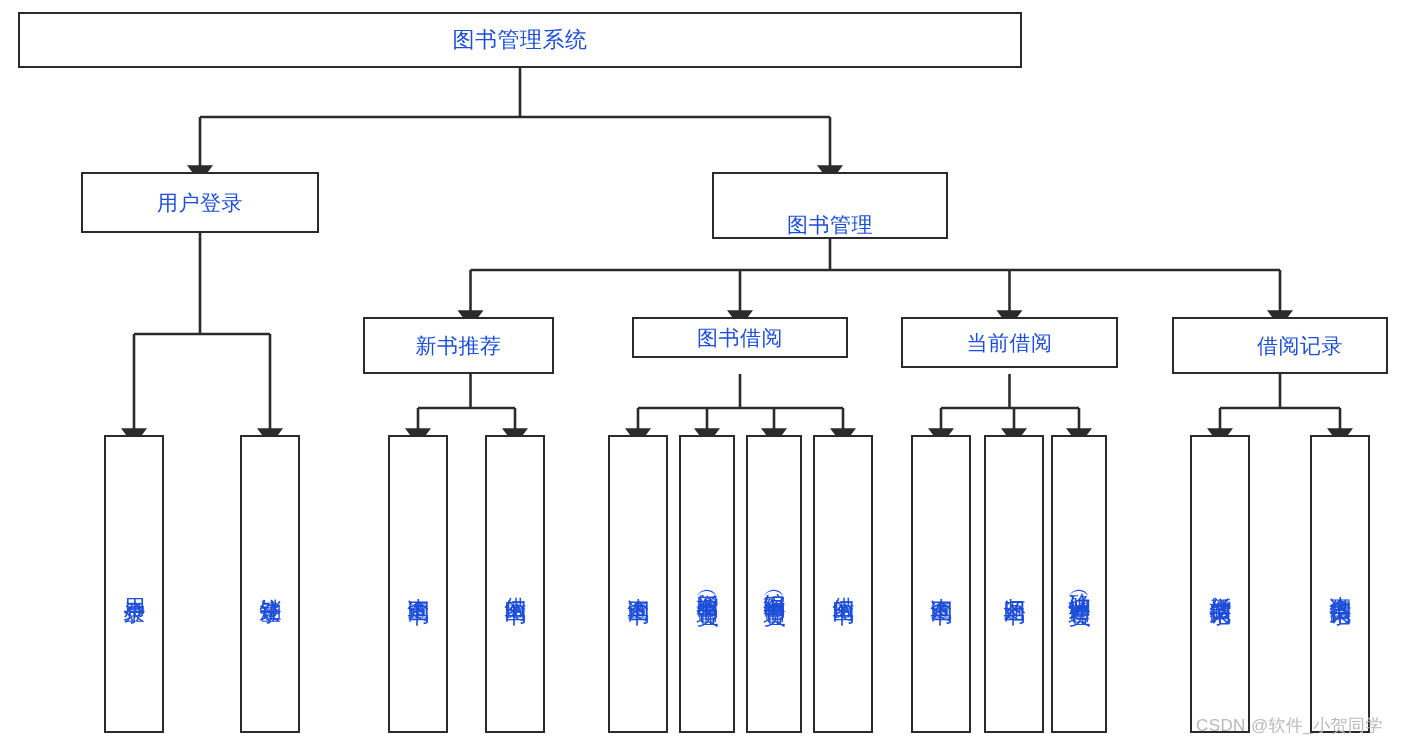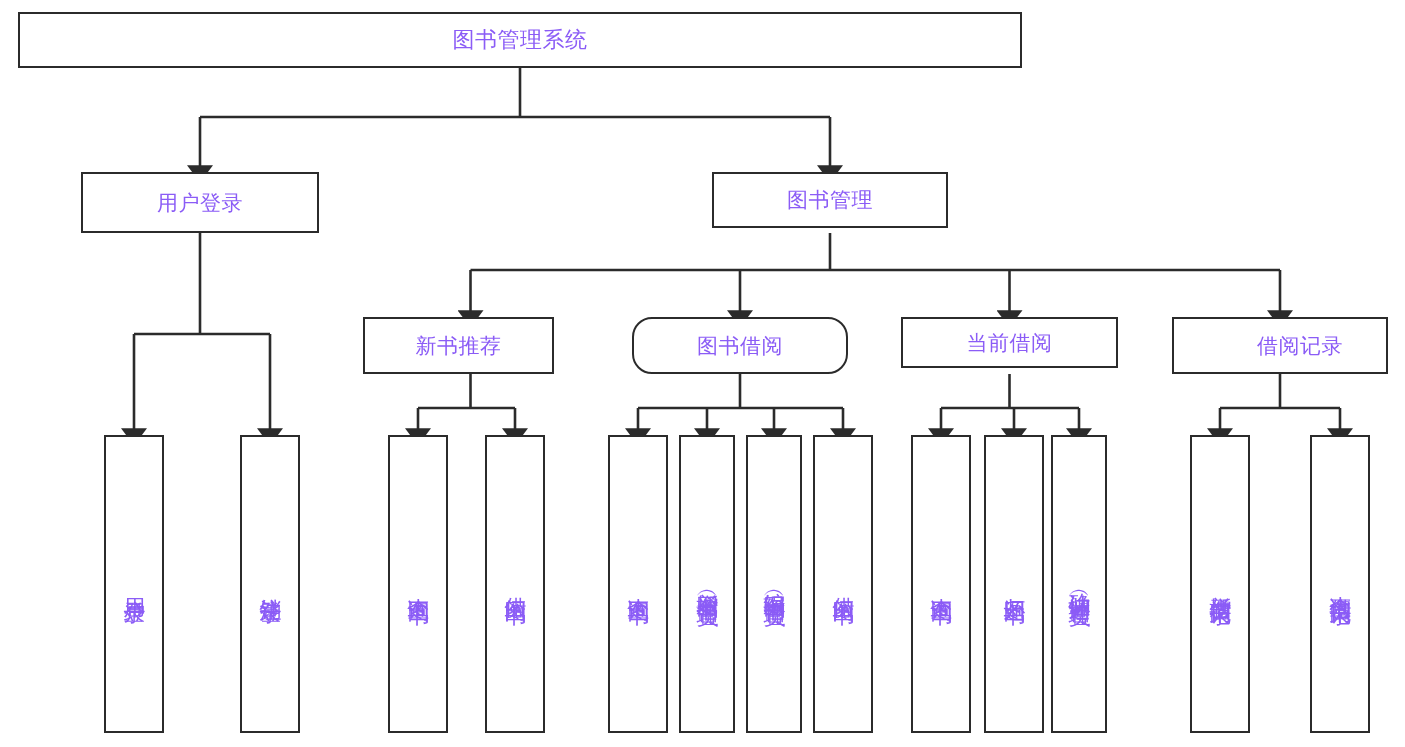--- a/index.html
+++ b/index.html
@@ -31,21 +31,21 @@
     position: absolute;
     box-sizing: border-box;
     background: #ffffff;
     border: 2.5px solid #2b2b2b;
     display: flex;
     align-items: center;
     justify-content: center;
     overflow: hidden;
   }
   .node-label {
-    color: #8b5cf6;
+    color: #1d4ed8;
     letter-spacing: 0.5px;
     white-space: nowrap;
     text-align: center;
     line-height: 1.12;
   }
   .node.horizontal .node-label {
     font-size: 21px;
   }
   .node.root .node-label {
     font-size: 22px;
@@ -119,27 +119,27 @@
       </g>
   </svg>
 
   <div id="node-layer">
       <div class="node horizontal root" style="left: 18px; top: 12px; width: 1004px; height: 56px;">
         <span class="node-label">图书管理系统</span>
       </div>
       <div class="node horizontal" style="left: 81px; top: 172px; width: 238px; height: 61px;">
         <span class="node-label">用户登录</span>
       </div>
-      <div class="node horizontal" style="left: 712px; top: 172px; width: 236px; height: 56px;">
+      <div class="node horizontal" style="left: 712px; top: 172px; width: 236px; height: 67px; align-items: flex-end;">
         <span class="node-label">图书管理</span>
       </div>
       <div class="node horizontal" style="left: 363px; top: 317px; width: 191px; height: 57px;">
         <span class="node-label">新书推荐</span>
       </div>
-      <div class="node horizontal" style="left: 632px; top: 317px; width: 216px; height: 57px; border-radius: 20px;">
+      <div class="node horizontal" style="left: 632px; top: 317px; width: 216px; height: 41px;">
         <span class="node-label">图书借阅</span>
       </div>
       <div class="node horizontal" style="left: 901px; top: 317px; width: 217px; height: 51px;">
         <span class="node-label">当前借阅</span>
       </div>
       <div class="node horizontal" style="left: 1172px; top: 317px; width: 216px; height: 57px; padding-left: 40px;">
         <span class="node-label">借阅记录</span>
       </div>
       <div class="node vertical" style="left: 104px; top: 435px; width: 60px; height: 298px;">
         <span class="node-label">用户登录</span>
@@ -175,14 +175,15 @@
         <span class="node-label">确认归还（管理员）</span>
       </div>
       <div class="node vertical" style="left: 1190px; top: 435px; width: 60px; height: 298px;">
         <span class="node-label">新增借阅记录</span>
       </div>
       <div class="node vertical" style="left: 1310px; top: 435px; width: 60px; height: 298px;">
         <span class="node-label">查询借阅记录</span>
       </div>
     </div>
 
+  <div class="watermark" style="left: 1196px; top: 714px;">CSDN @软件_小贺同学</div>
 
 </div>
 
 </body></html>

